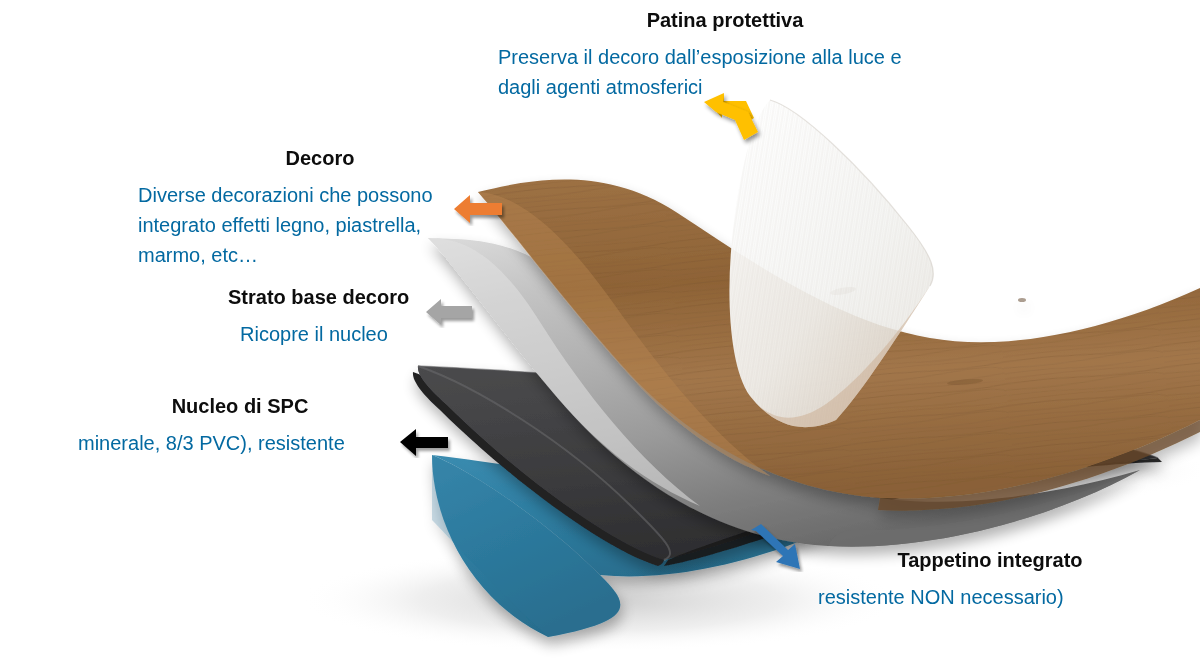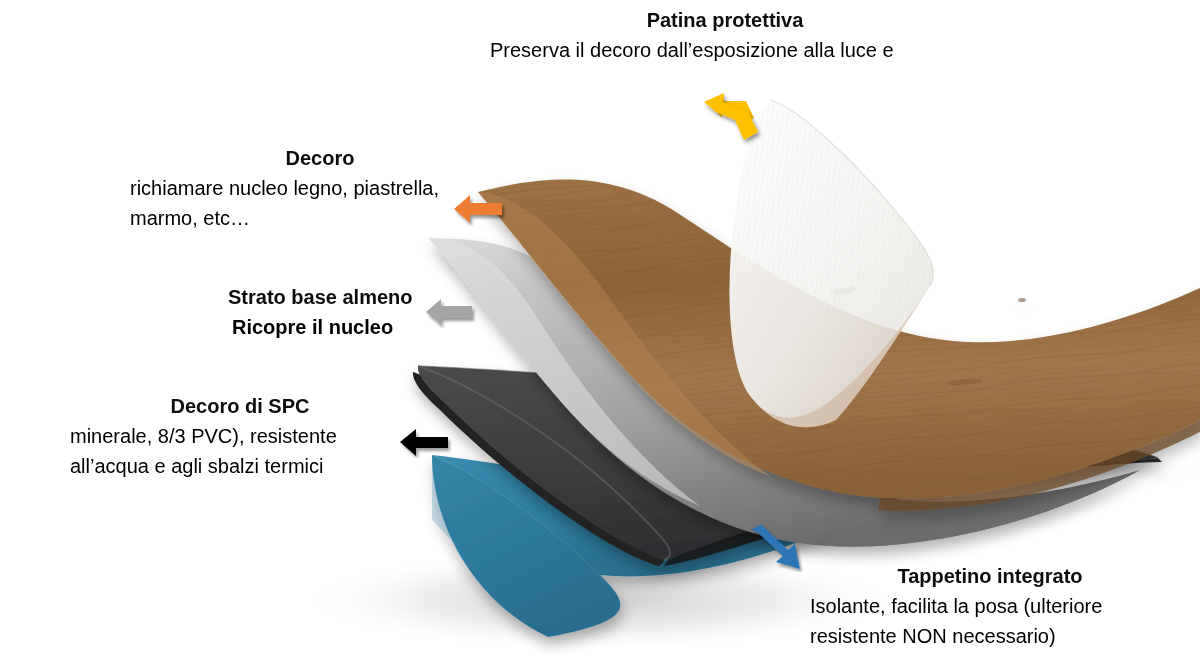--- a/index.html
+++ b/index.html
@@ -36,34 +36,34 @@
     font-weight: bold;
     font-size: 20px;
     line-height: 28px;
     color: #0d0d0d;
     margin: 0 0 1px 0;
     white-space: nowrap;
   }
   .callout .c-body {
     font-size: 20px;
     line-height: 30px;
-    color: #000000;
-    margin: 0;
+    color: #0369a1;
+    margin: 8px;
   }
   .callout .c-body div { white-space: nowrap; }
   .align-left   .c-title { text-align: center; }
 
   #callout-patina  { left: 490px; top: 6px;   width: 470px; }
   #callout-decoro  { left: 130px; top: 144px; width: 340px; text-align: left; }
   #callout-decoro .c-title { text-align: center; padding-left: 40px; }
   #callout-strato  { left: 228px; top: 283px; width: 210px; }
   #callout-strato .c-title { text-align: left; }
-  #callout-strato .c-body { text-align: left; padding-left: 4px; font-weight: bold; }
+  #callout-strato .c-body { text-align: left; padding-left: 4px; }
   #callout-nucleo  { left: 70px;  top: 392px; width: 340px; }
-  #callout-tappeto { left: 810px; top: 562px; width: 360px; }
+  #callout-tappeto { left: 810px; top: 546px; width: 360px; }
 
   
   .arrow { position: absolute; }
 </style>
 </head>
 <body>
 
 <div id="stage">
 
   <svg id="illustration" viewBox="0 0 1200 670" xmlns="http://www.w3.org/2000/svg">
@@ -369,47 +369,47 @@
           </feMerge>
       </filter>
     </defs>
     <path d="M3,6 L13,0 L40,26 L47,20 L52,45 L28,38 L35,32 L8,7 Z" fill="#2E75B6" filter="url(#sh5)"></path>
   </svg>
 
   <div class="callout align-left" id="callout-patina">
     <div class="c-title">Patina protettiva</div>
     <div class="c-body">
       <div>Preserva il decoro dall’esposizione alla luce e</div>
+      <div>dagli agenti atmosferici</div>
     </div>
   </div>
 
   <div class="callout" id="callout-decoro">
     <div class="c-title">Decoro</div>
     <div class="c-body">
-      <div>richiamare nucleo legno, piastrella,</div>
+      <div>Diverse decorazioni che possono</div>
+      <div>integrato effetti legno, piastrella,</div>
       <div>marmo, etc…</div>
     </div>
   </div>
 
   <div class="callout" id="callout-strato">
-    <div class="c-title">Strato base almeno</div>
+    <div class="c-title">Strato base decoro</div>
     <div class="c-body">
       <div>Ricopre il nucleo</div>
     </div>
   </div>
 
   <div class="callout align-left" id="callout-nucleo">
-    <div class="c-title">Decoro di SPC</div>
+    <div class="c-title">Nucleo di SPC</div>
     <div class="c-body">
       <div>minerale, 8/3 PVC), resistente</div>
-      <div>all’acqua e agli sbalzi termici</div>
     </div>
   </div>
 
   <div class="callout align-left" id="callout-tappeto">
     <div class="c-title">Tappetino integrato</div>
     <div class="c-body">
-      <div>Isolante, facilita la posa (ulteriore</div>
       <div>resistente NON necessario)</div>
     </div>
   </div>
 
 </div>
 
 </body></html>

